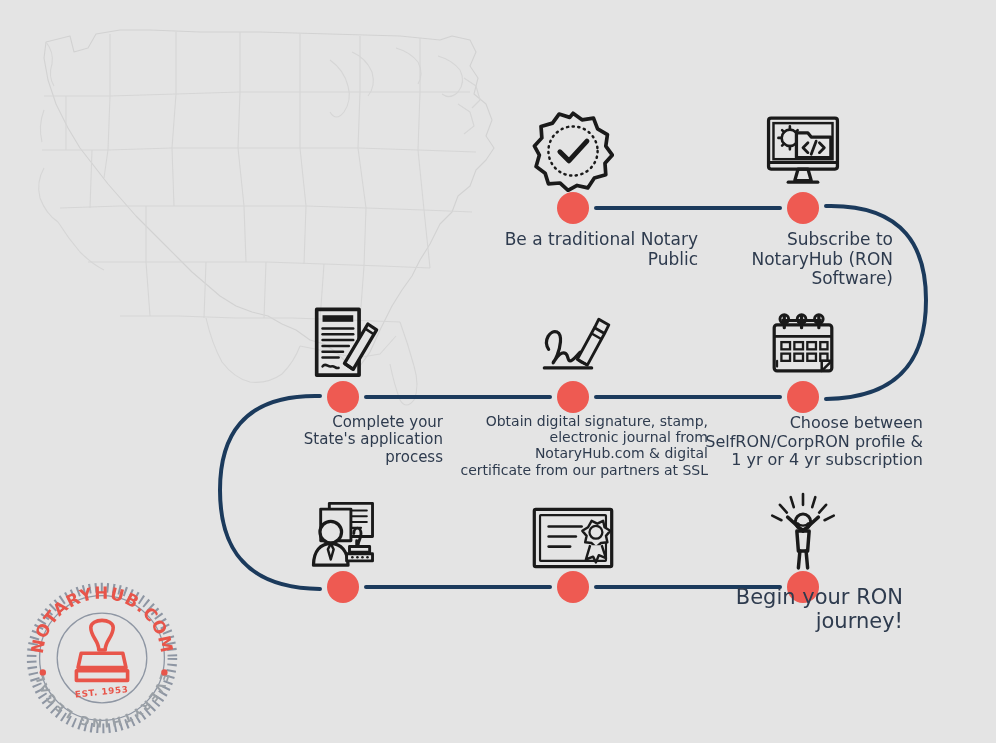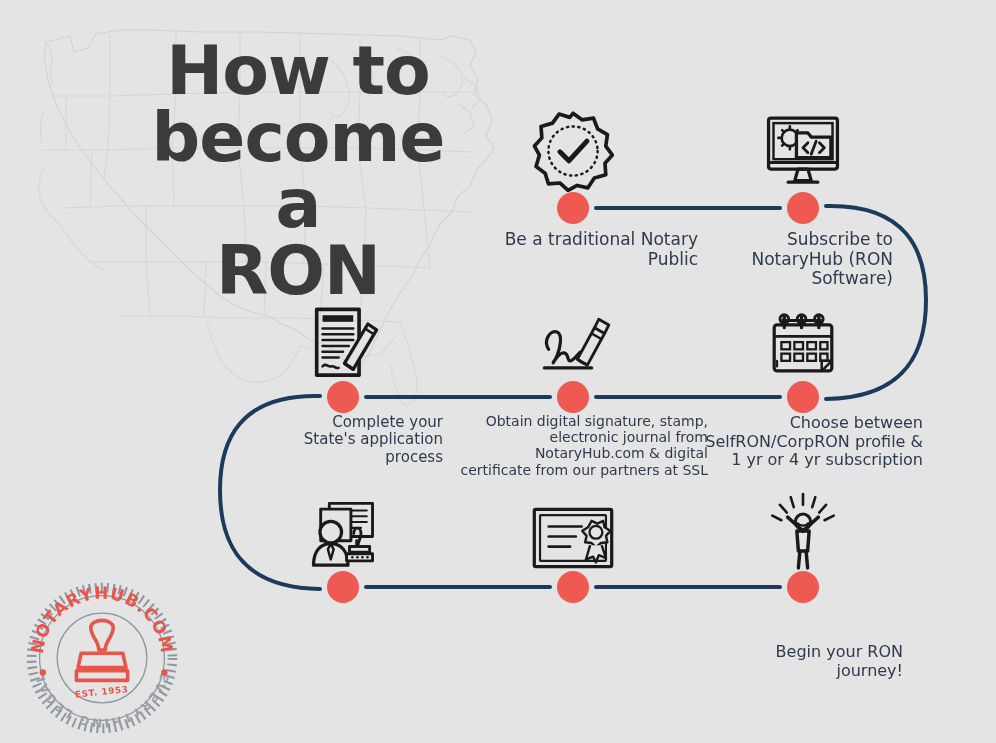--- a/index.html
+++ b/index.html
@@ -95,23 +95,20 @@
 
       <path d="M300,346 L330,352 L356,358 L380,354 L396,336"></path>
 
       <path d="M46,42 Q54,52 52,64 Q48,76 54,86"></path>
       <path d="M44,110 Q38,126 42,142"></path>
       <path d="M44,168 Q36,182 40,198 Q46,214 58,222"></path>
       <path d="M58,222 Q68,238 80,252 Q92,264 104,270"></path>
     </g>
   </svg>
 
-  <div class="headline">How to
-become a
-RON</div>
 
   <svg id="flow" viewBox="0 0 996 743" xmlns="http://www.w3.org/2000/svg">
     <g fill="none" stroke="#1b3a5c" stroke-width="4" stroke-linecap="round">
 
       <path d="M596,208 L780,208"></path>
 
       <path d="M826,206 C906,204 926,250 926,300 C926,352 906,398 826,399"></path>
 
       <path d="M780,397 L596,397"></path>
       <path d="M550,397 L366,397"></path>
@@ -300,21 +297,21 @@
 
       <path d="M50 52 L30 34" fill="none" stroke="#1a1a1a" stroke-width="4.5" stroke-linecap="round"></path>
       <path d="M50 52 L70 34" fill="none" stroke="#1a1a1a" stroke-width="4.5" stroke-linecap="round"></path>
 
       <path d="M42 52 L58 52 L56 78 L44 78 Z" fill="none" stroke="#1a1a1a" stroke-width="4.5" stroke-linejoin="round"></path>
 
       <path d="M46 78 L44 100" fill="none" stroke="#1a1a1a" stroke-width="4.5" stroke-linecap="round"></path>
       <path d="M54 78 L56 100" fill="none" stroke="#1a1a1a" stroke-width="4.5" stroke-linecap="round"></path>
     </svg>
   </div>
-  <div class="caption" style="left:803px;top:643px;width:200px;font-size:16px;">Begin your RON
+  <div class="caption" style="left:803px;top:585px;width:200px;font-size:21px;">Begin your RON
 journey!</div>
 
   <svg id="logo" viewBox="0 0 200 200" xmlns="http://www.w3.org/2000/svg">
     <defs>
       <path id="arcTop" d="M 26,100 A 74,74 0 0 1 174,100"></path>
       <path id="arcBottom" d="M 176,100 A 76,76 0 0 1 24,100"></path>
     </defs>
 
     <circle cx="100" cy="100" r="88" fill="none" stroke="#8e96a3" stroke-width="12" stroke-dasharray="2.5 5"></circle>
     <circle cx="100" cy="100" r="78" fill="none" stroke="#8e96a3" stroke-width="1.6"></circle>

